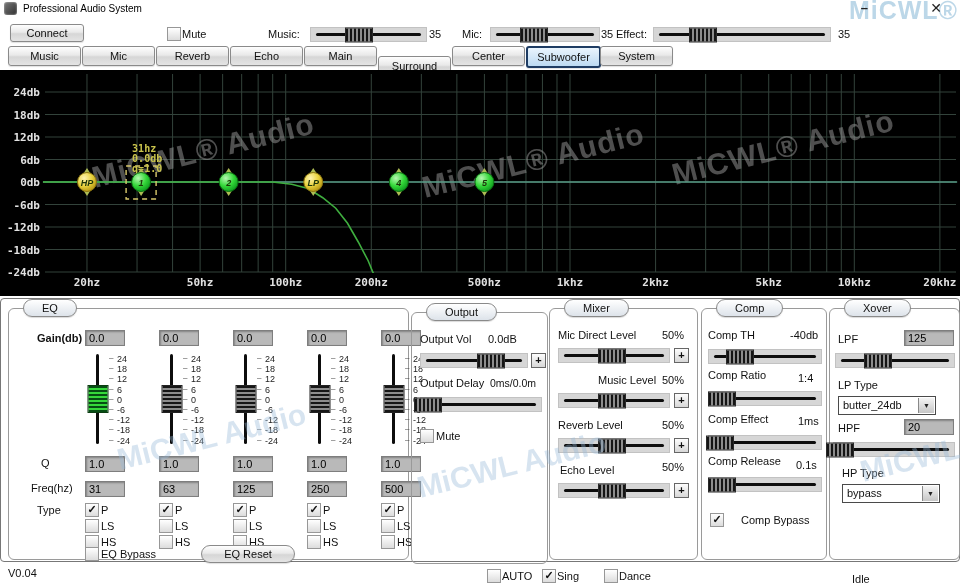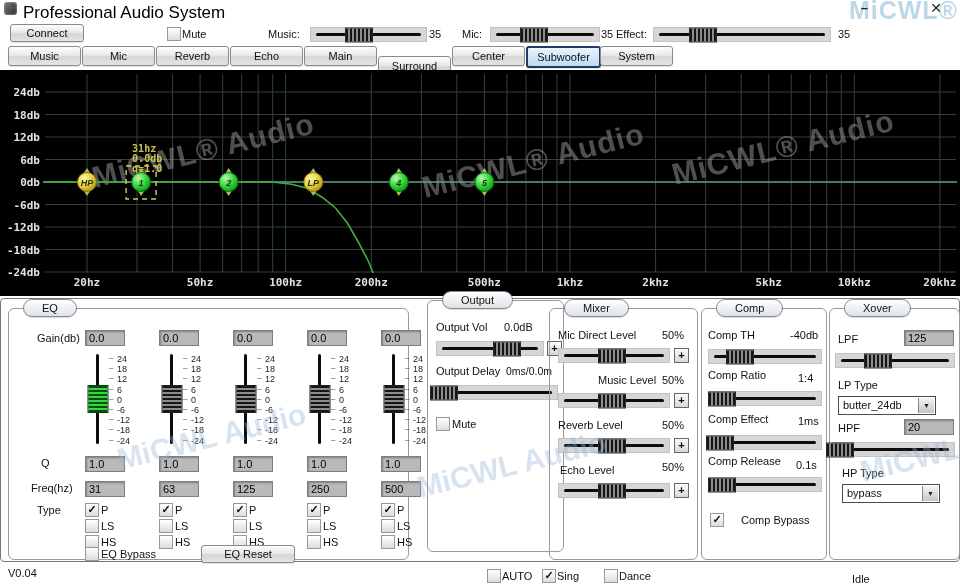--- a/index.html
+++ b/index.html
@@ -3,31 +3,31 @@
 <meta charset="utf-8">
 <style>
   html,body{margin:0;padding:0;background:#fff;}
   #win{position:relative;width:960px;height:586px;background:#fff;overflow:hidden;
        font-family:"Liberation Sans",sans-serif;font-size:11px;color:#111;}
   .abs{position:absolute;}
   
   #titlebar{position:absolute;left:0;top:0;width:960px;height:19px;background:#fff;}
   #appicon{position:absolute;left:4px;top:2px;width:13px;height:13px;border-radius:3px;
            background:linear-gradient(135deg,#7a7a7a,#2e2e2e);box-shadow:inset 0 0 2px #cfcfcf;}
-  #apptitle{position:absolute;left:23px;top:3px;font-size:17px;color:#000;}
+  #apptitle{position:absolute;left:23px;top:3px;font-size:10px;color:#000;}
   #wm-top{position:absolute;right:2px;top:-4px;font-size:25px;font-weight:bold;color:#bcd7e8;letter-spacing:1px;z-index:1;}
   .sysbtn{position:absolute;top:1px;z-index:2;font-size:13px;color:#222;cursor:default;line-height:14px;}
   #minbtn{right:92px;font-weight:bold;}
   #closebtn{right:18px;font-size:14px;}
   
   .btn{position:absolute;border:1px solid #8a8a8a;border-radius:3px;text-align:center;
        background:linear-gradient(#fefefe,#e9e9e9 45%,#d6d6d6 55%,#e4e4e4);
        font-size:11px;color:#111;box-shadow:0 1px 1px rgba(0,0,0,.12);}
   .btn.active{border:2px solid #1e3c63;background:linear-gradient(#eaf4fd,#bcd9f1);}
-  .pill{border-radius:3px;}
+  .pill{border-radius:9px;}
   
   .cb{position:absolute;width:12px;height:12px;border:1px solid #979797;
       background:linear-gradient(#ffffff,#dcdcdc);text-align:center;
       font-weight:bold;font-size:11px;line-height:11px;color:#111;}
   .cblbl{position:absolute;white-space:nowrap;}
   
   .hslider{position:absolute;height:13px;background:#d6d6d6;border:1px solid #c2c2c2;}
   .hslider::before{content:"";position:absolute;left:5px;right:5px;top:50%;height:3px;margin-top:-2px;
       background:#0d0d0d;border-radius:2px;}
   .hslider .knob{position:absolute;top:50%;left:50%;width:26px;height:13px;transform:translate(-50%,-50%);
@@ -234,21 +234,21 @@
           <circle r="9.5" fill="url(#mg)" stroke="#0b6e12" stroke-width="1"></circle>
           <text x="0" y="3.5" text-anchor="middle" class="mklbl">5</text>
         </g>
       </svg>
   </div>
 
   <div id="panels-outline"></div>
 
   <div class="gbox" style="left:8px;top:308px;width:399px;height:250px;">
     <div class="gtab">EQ</div>
-    <span class="lbl" style="left:28px;top:23px;">Gain(db)</span>
+    <span class="lbl" style="left:28px;top:23px;font-weight:bold;">Gain(db)</span>
     <span class="lbl" style="left:32px;top:148px;">Q</span>
     <span class="lbl" style="left:22px;top:173px;">Freq(hz)</span>
     <span class="lbl" style="left:28px;top:195px;">Type</span>
 
     <div class="abs" style="left:76px;top:0;width:74px;height:250px;">
       <div class="tbox" style="left:0;top:21px;width:32px;">0.0</div>
       <div class="vslider" style="left:8px;top:44px;height:92px;">
         <div class="vknob green"></div>
       </div>
       <div class="vticks" style="left:24px;top:45px;">
@@ -374,21 +374,21 @@
       <span class="cblbl" style="left:16px;top:211px;">LS</span>
       <span class="cb" style="left:0;top:226px;"></span>
       <span class="cblbl" style="left:16px;top:227px;">HS</span>
     </div>
 
     <span class="cb" style="left:76px;top:238px;"></span>
     <span class="cblbl" style="left:92px;top:239px;">EQ Bypass</span>
     <div class="btn pill" style="left:192px;top:236px;width:92px;height:16px;line-height:16px;">EQ Reset</div>
   </div>
 
-  <div class="gbox" style="left:411px;top:300px;width:135px;height:250px;margin-left:16px;">
+  <div class="gbox" style="left:411px;top:312px;width:135px;height:250px;">
     <div class="gtab">Output</div>
     <span class="lbl" style="left:8px;top:20px;">Output Vol</span>
     <span class="val" style="left:76px;top:20px;">0.0dB</span>
     <div class="hslider" style="left:8px;top:40px;width:106px;">
       <div class="knob" style="left: 66%;"></div>
     </div>
     <div class="plus" style="left:119px;top:40px;">+</div>
     <span class="lbl" style="left:8px;top:64px;">Output Delay</span>
     <span class="val" style="left:78px;top:64px;font-size:10.5px;">0ms/0.0m</span>
     <div class="hslider" style="left:8px;top:84px;width:120px;">

